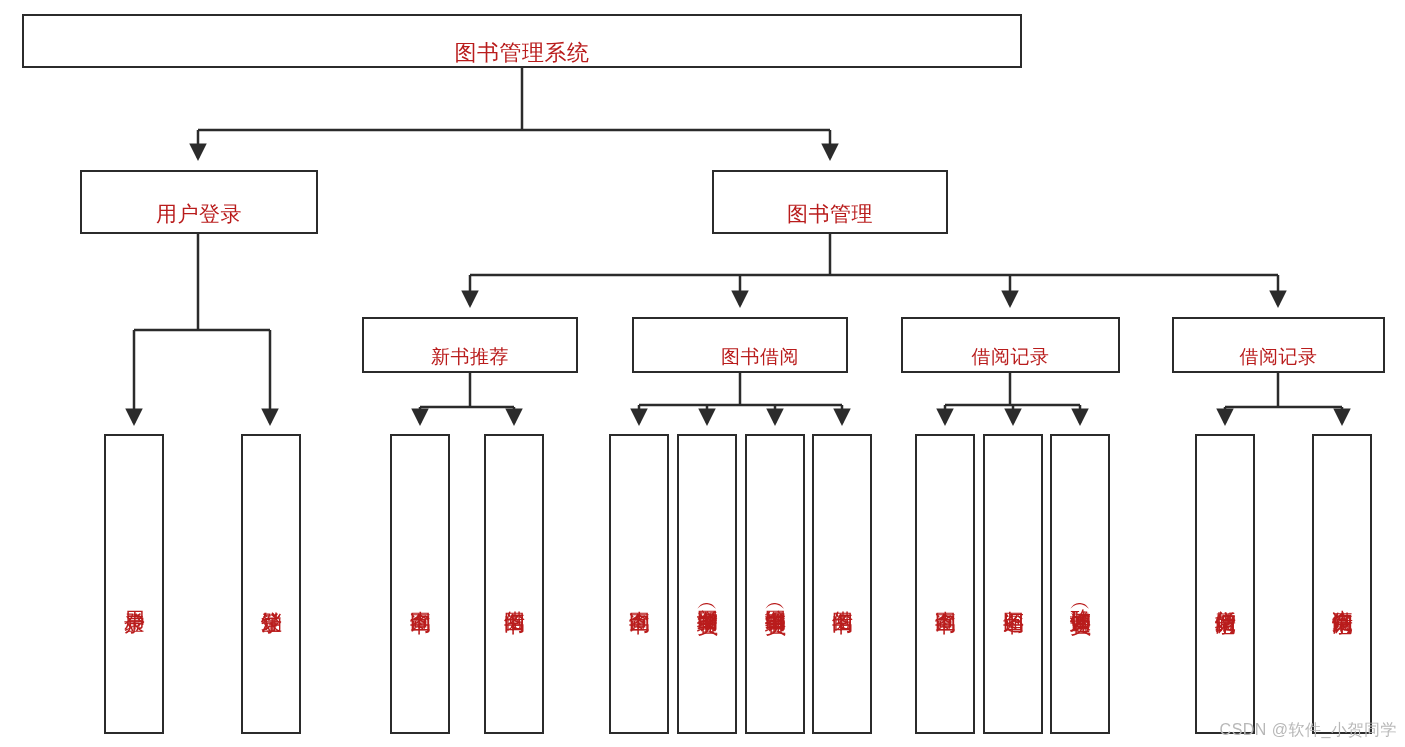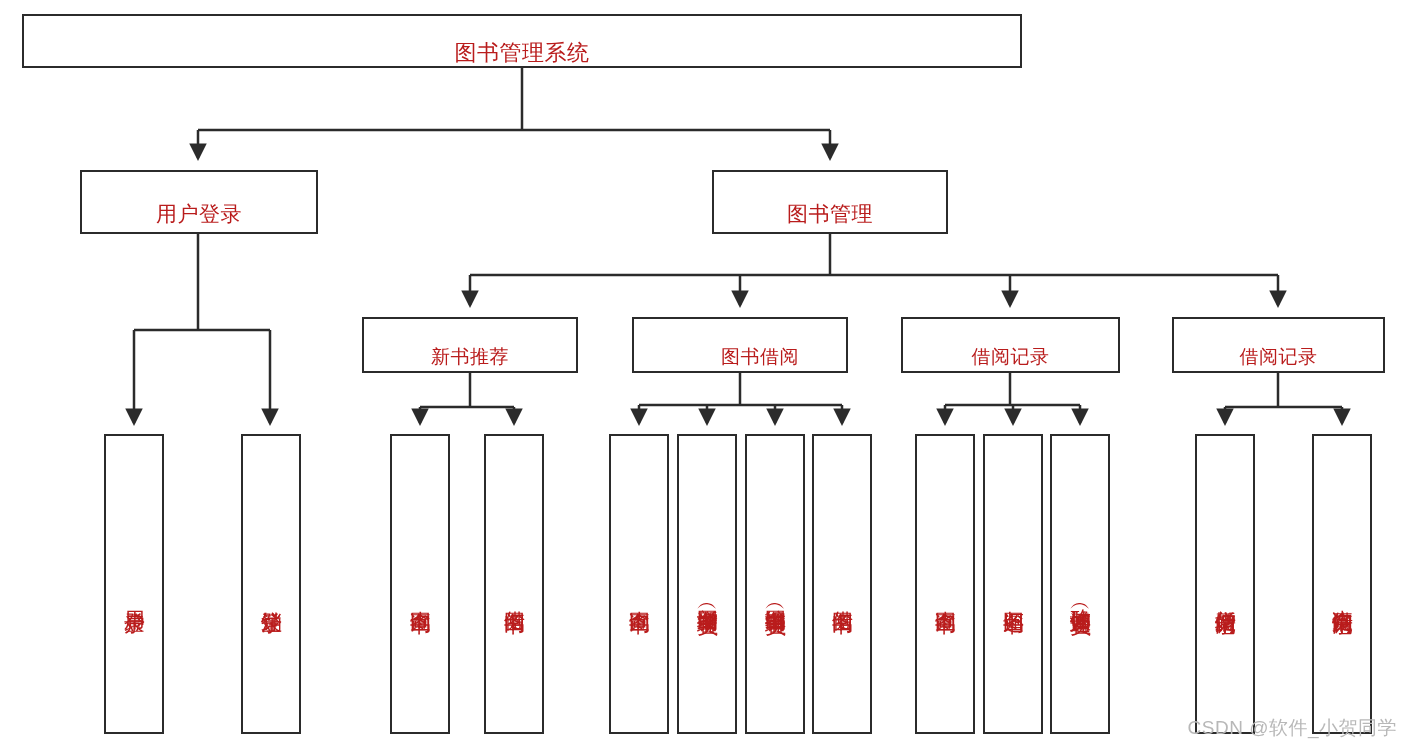--- a/index.html
+++ b/index.html
@@ -57,21 +57,21 @@
     font-size: 21px;
     line-height: 1.18;
     letter-spacing: 1px;
     white-space: nowrap;
     max-height: 284px;
   }
   .watermark {
     position: absolute;
     right: 8px;
     bottom: 6px;
-    font-size: 19px;
+    font-size: 16px;
     color: #b8b8b8;
     letter-spacing: 0.5px;
     z-index: 5;
     white-space: nowrap;
   }
 </style>
 </head>
 <body>
 
 <div id="canvas">

